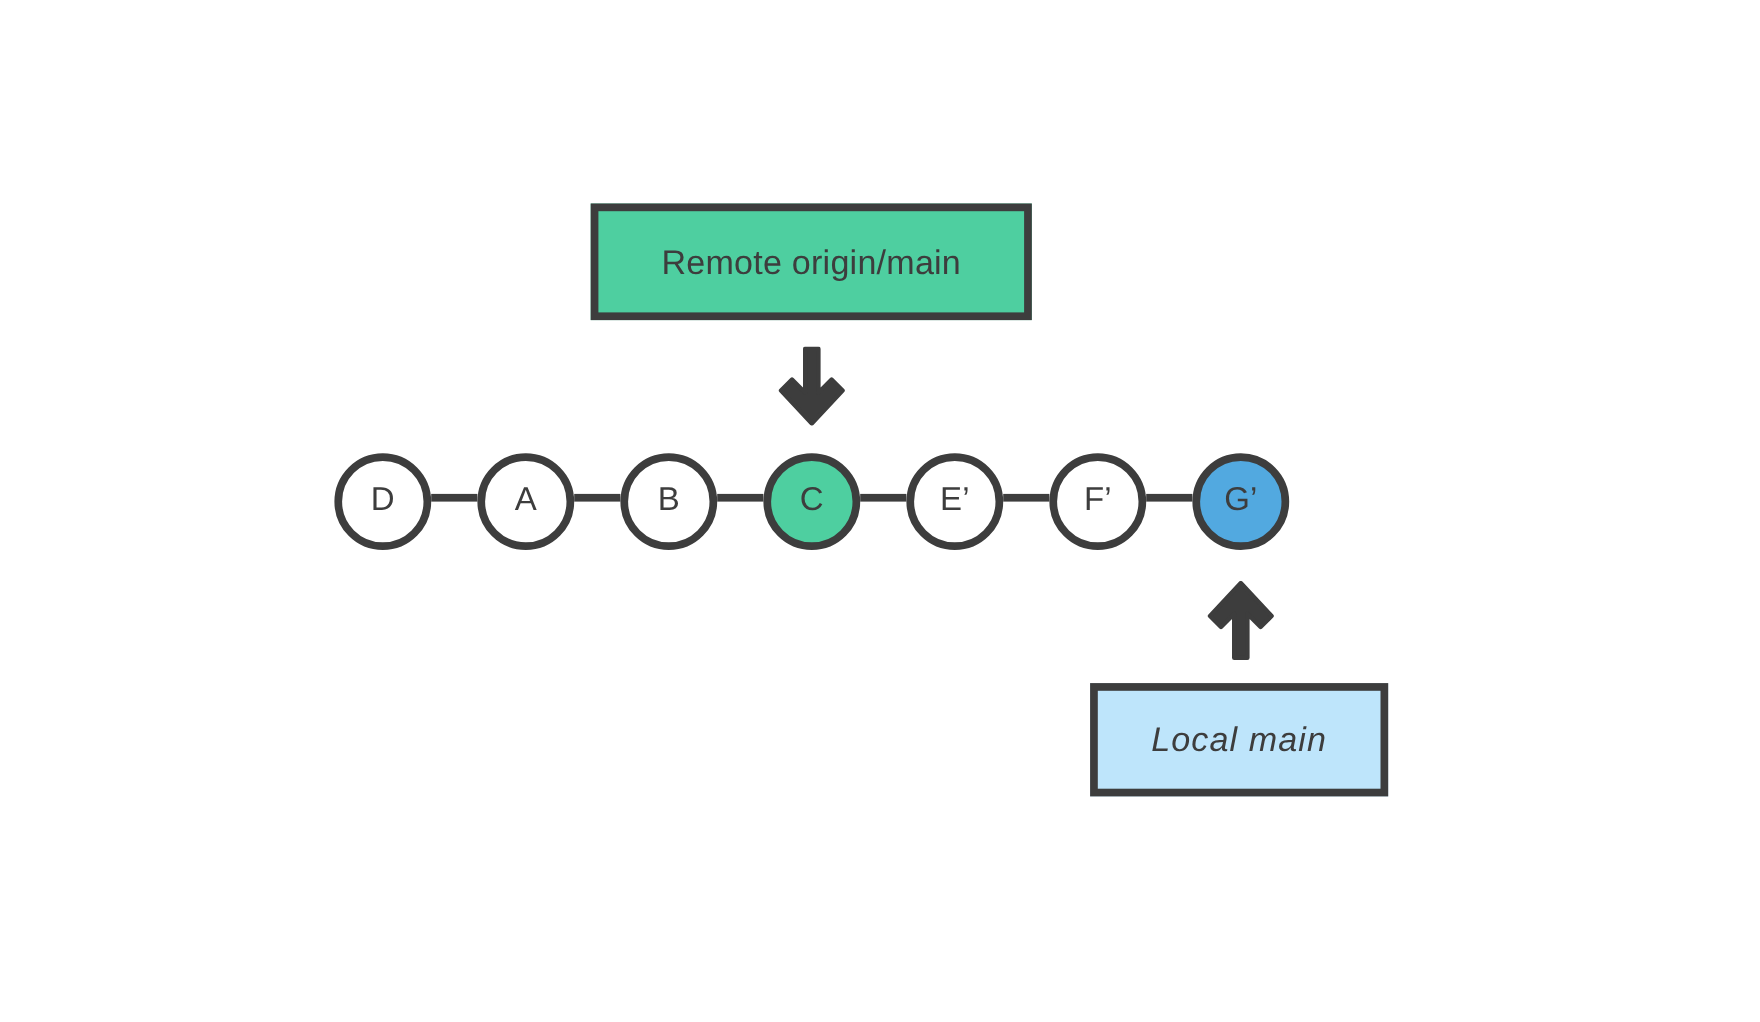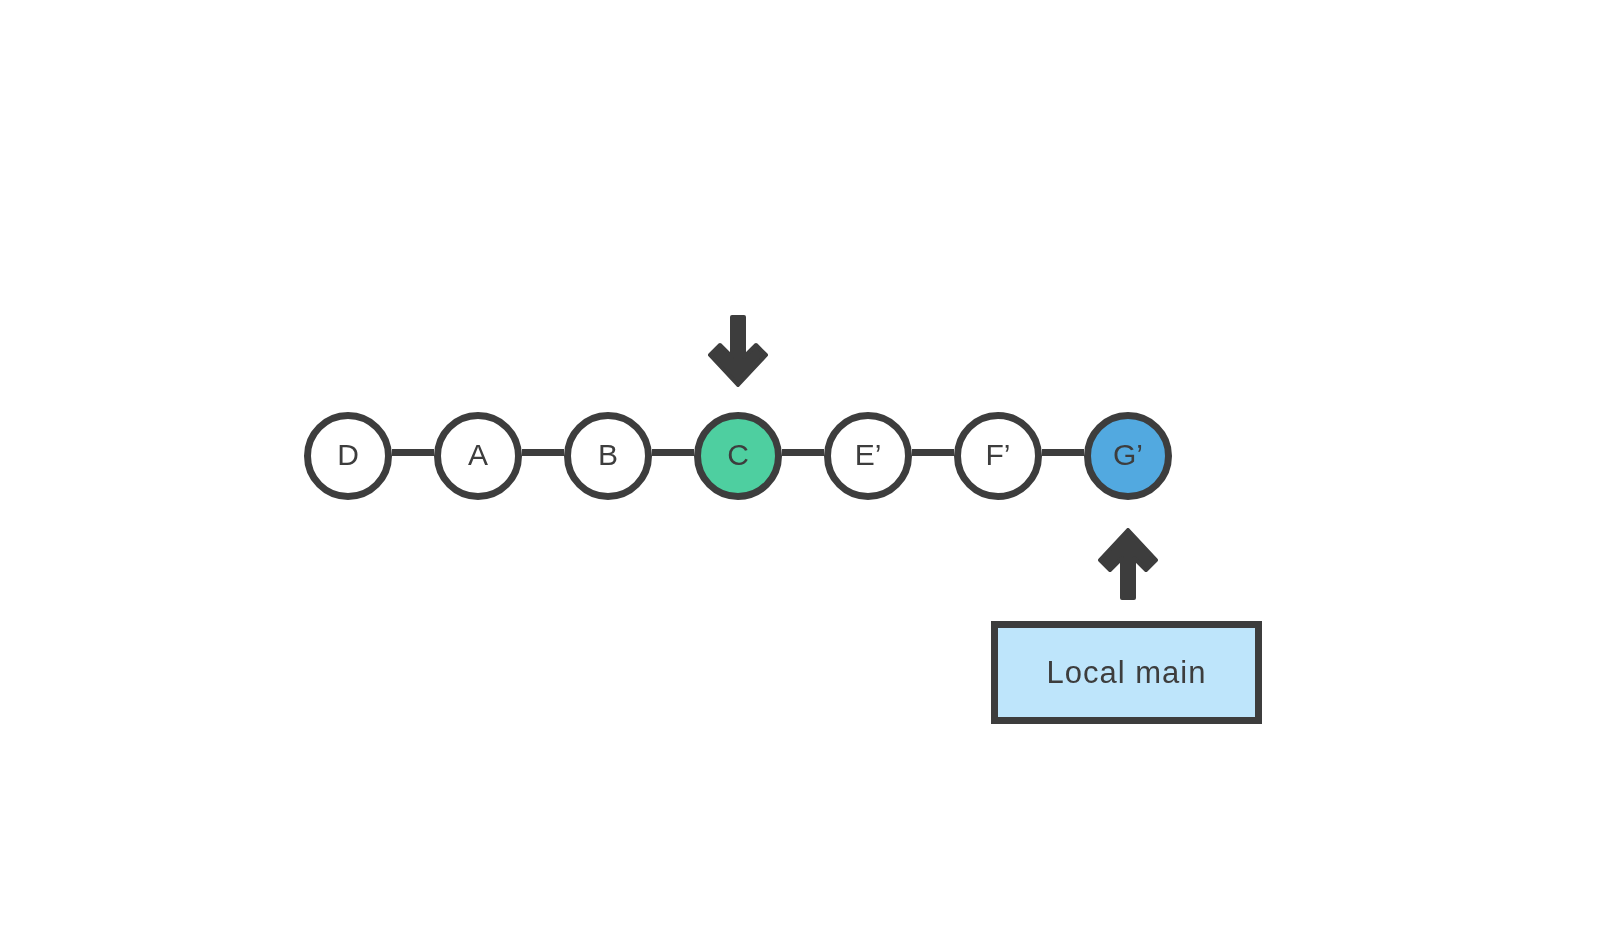--- a/index.html
+++ b/index.html
@@ -47,21 +47,21 @@
     background: #4ecfa0;
   }
 
   #local-box {
     left: 991px;
     top: 621px;
     width: 271px;
     height: 103px;
     background: #bee5fb;
   }
-  #local-box .box-label { letter-spacing: 1px; }
+  #local-box .box-label { letter-spacing: 1px; font-style: italic; }
 
   
   #chain {
     position: absolute;
     left: 0;
     top: 399px;
     width: 1600px;
     height: 113px;
   }
 
@@ -100,20 +100,23 @@
     z-index: 3;
   }
   #arrow-remote-to-c { left: 706px; top: 315px; width: 64px; height: 72px; }
   #arrow-local-to-g  { left: 1096px; top: 528px; width: 64px; height: 72px; }
 </style>
 </head>
 <body>
 
 <div id="canvas">
 
+  <div id="remote-box" class="label-box">
+    <span class="box-label">Remote origin/main</span>
+  </div>
 
   <div id="arrow-remote-to-c" class="arrow">
     <svg width="64" height="72" viewBox="0 0 64 72" xmlns="http://www.w3.org/2000/svg">
       <path d="M32 70 L4 40 L14 30 L26 42 L26 2 L38 2 L38 42 L50 30 L60 40 Z" fill="#3d3d3d" stroke="#3d3d3d" stroke-width="4" stroke-linejoin="round"></path>
     </svg>
   </div>
 
   <div id="chain">
 
     <div class="connector" style="left:392px; width:42px;"></div>

